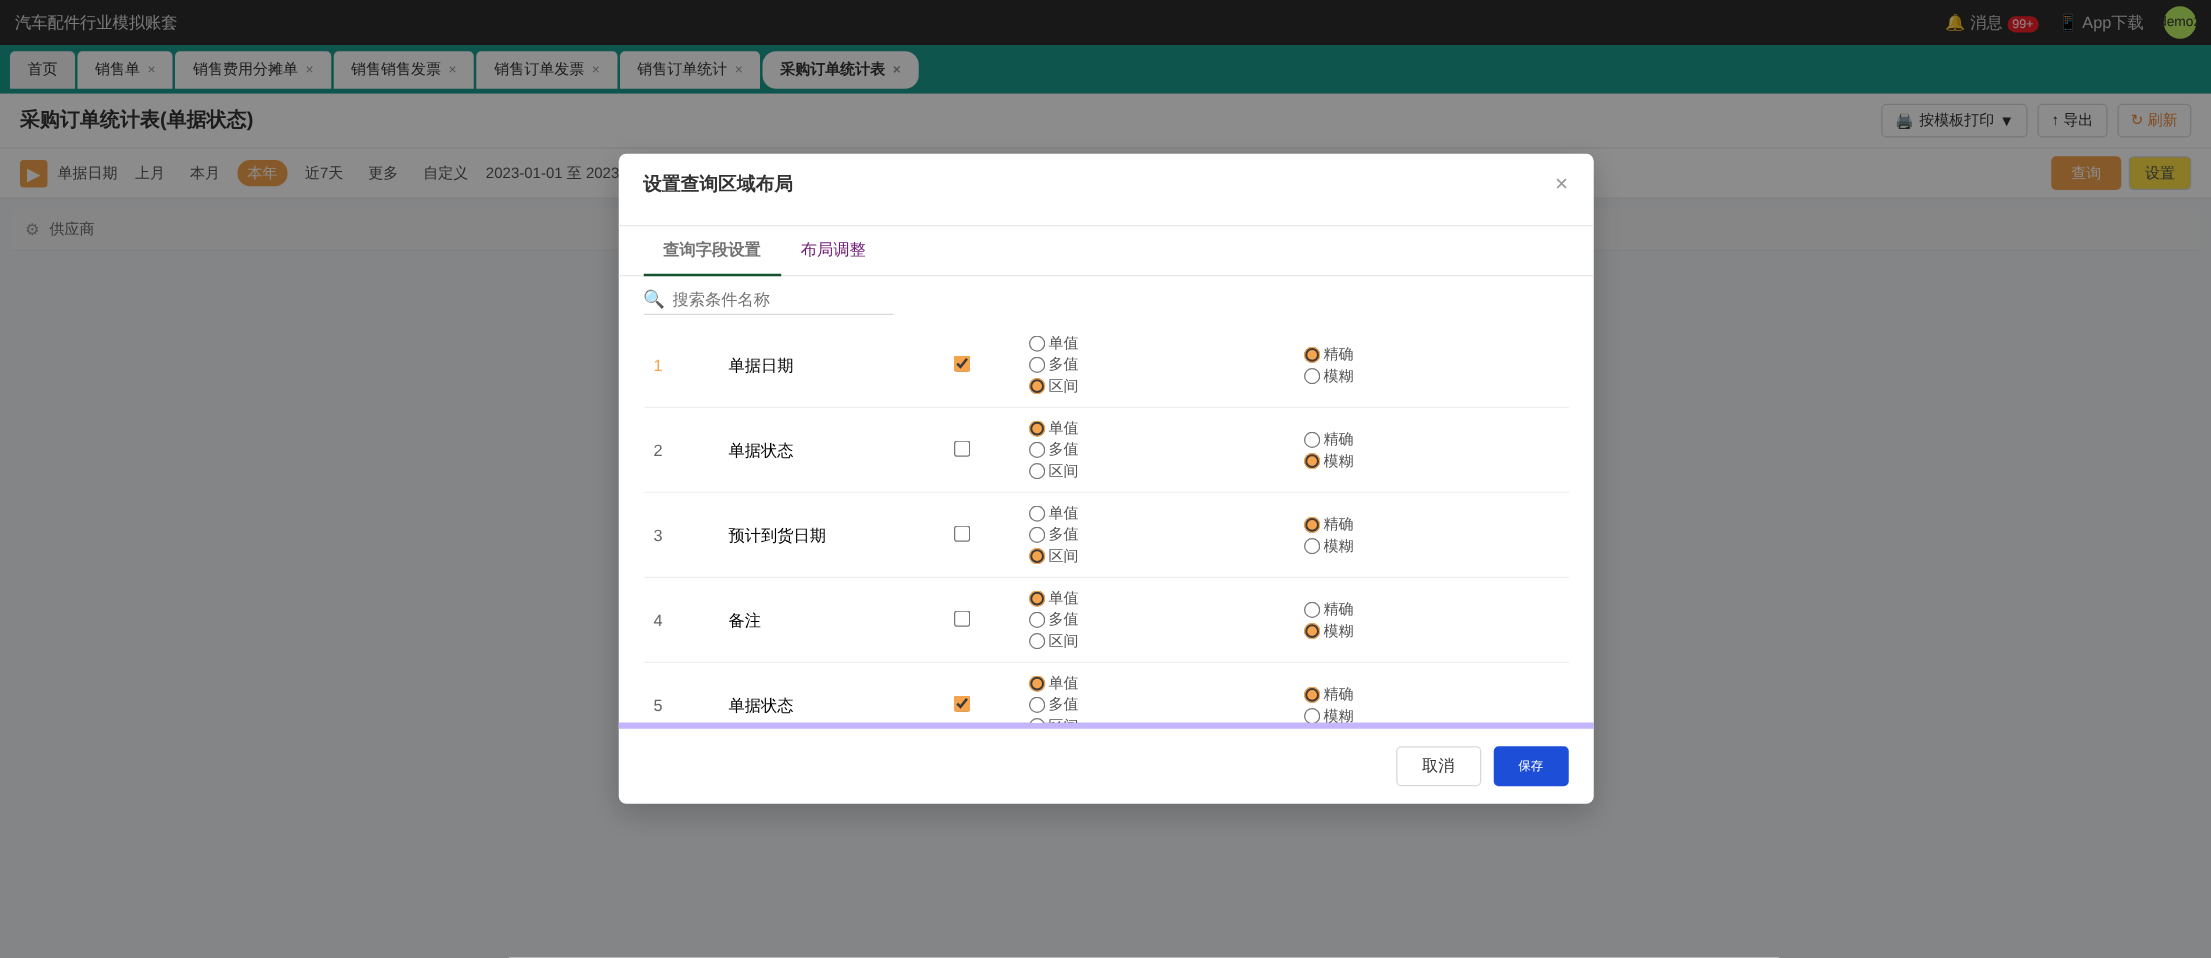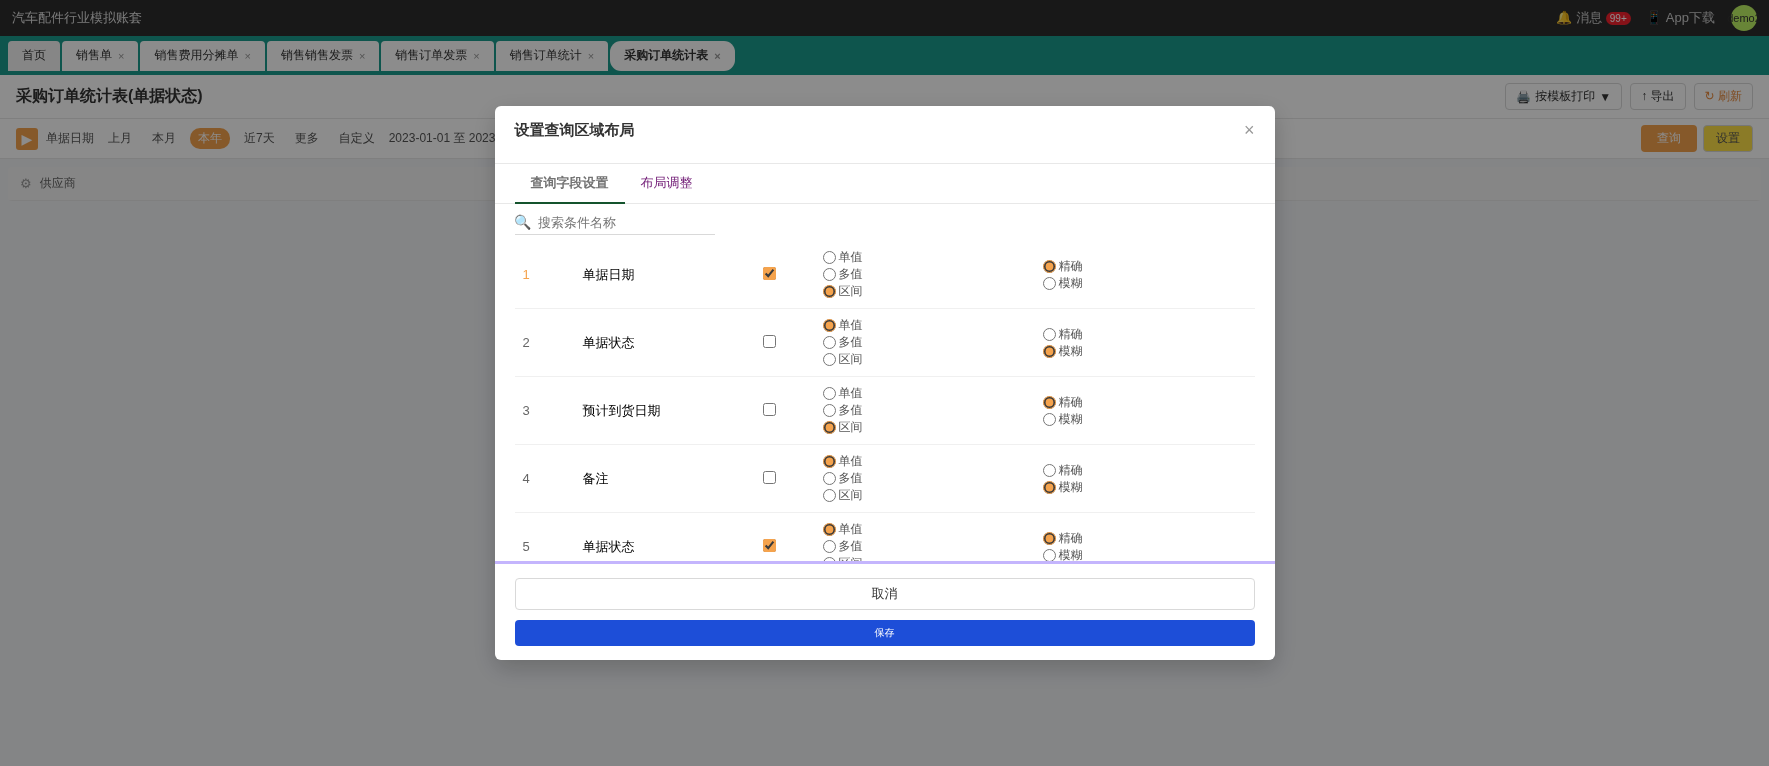--- a/index.html
+++ b/index.html
@@ -183,22 +183,21 @@
     .radio-label { display: flex; align-items: center; gap: 3px; font-size: 12px; color: #555; cursor: pointer; }
     input[type="radio"] { accent-color: #f5a34d; width: 13px; height: 13px; }
     input[type="checkbox"] { accent-color: #f5a34d; width: 13px; height: 13px; }
 
     
     .modal-footer {
       padding: 14px 20px;
       display: flex;
       justify-content: flex-end;
       gap: 10px;
-      border-top: 3px solid #c4b5fd;
-      flex-direction: column;
+      border-top: 5px solid #c4b5fd;
     }
     .btn-cancel { background: #fff; border: 1px solid #d9d9d9; padding: 6px 20px; border-radius: 4px; cursor: pointer; font-size: 13px; color: #333; }
     .btn-save { background: #1d4ed8; border: none; padding: 6px 20px; border-radius: 4px; cursor: pointer; font-size: 10px; color: #fff; font-family: Liberation Mono, monospace; }
 
     .scrollbar-area { max-height: 320px; overflow-y: auto; }
     .scrollbar-area::-webkit-scrollbar { width: 6px; }
     .scrollbar-area::-webkit-scrollbar-track { background: #f0f0f0; }
     .scrollbar-area::-webkit-scrollbar-thumb { background: #ccc; border-radius: 3px; }
   </style>
 </head>

